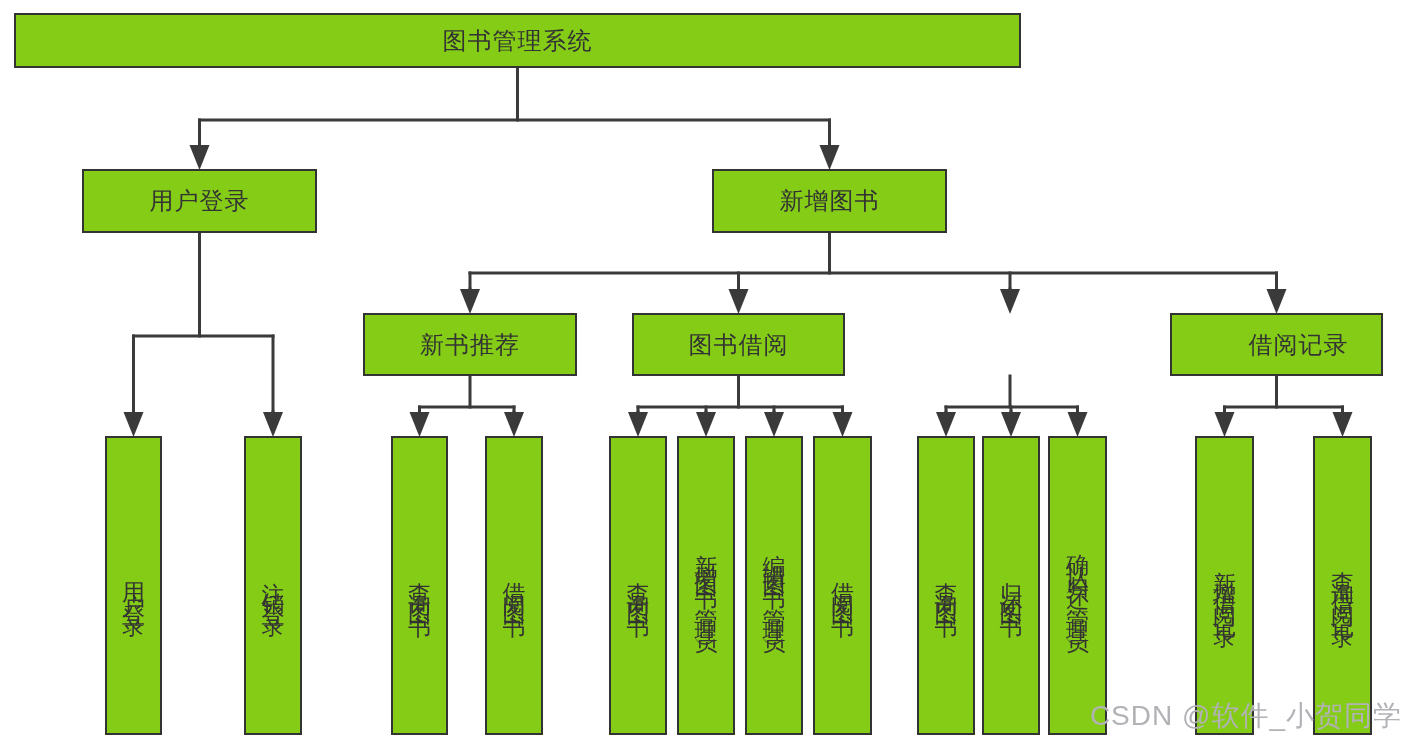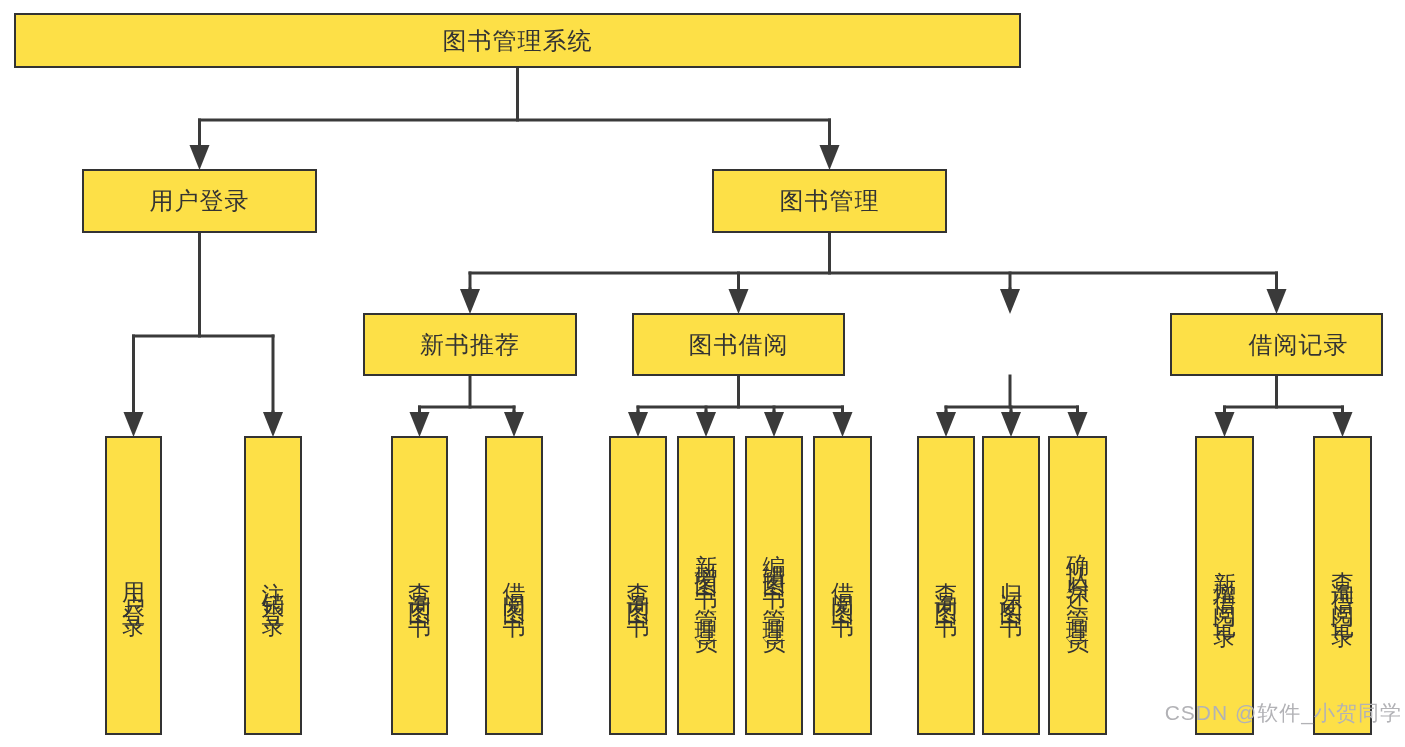--- a/index.html
+++ b/index.html
@@ -14,43 +14,43 @@
   #wires {
     position: absolute;
     left: 0; top: 0;
     width: 1405px; height: 747px;
     z-index: 1;
   }
   .node {
     position: absolute;
     box-sizing: border-box;
     border: 2.5px solid #333333;
-    background: #fde047;
+    background: #84cc16;
     color: #333333;
     display: flex;
     align-items: center;
     justify-content: center;
     z-index: 2;
     text-align: center;
   }
   .node.h { font-size: 24px; letter-spacing: 1px; }
   .node.root { font-size: 24px; letter-spacing: 1px; }
   .node.leaf {
     writing-mode: vertical-rl;
     text-orientation: mixed;
     font-size: 23px;
     letter-spacing: 11px;
     line-height: 1;
   }
   #watermark {
     position: absolute;
     right: 3px;
-    bottom: 20px;
+    bottom: 12px;
     z-index: 5;
-    font-size: 21px;
+    font-size: 28px;
     color: #b2b2b6;
     letter-spacing: 1px;
     white-space: nowrap;
   }
 </style>
 </head>
 <body>
 
 <div id="stage">
   <svg id="wires">
@@ -123,21 +123,21 @@
       <line x1="1224.5" y1="412" x2="1224.5" y2="421" stroke="#3a3a3a" stroke-width="3" stroke-linecap="square"></line>
       <polygon points="1214.5,412 1234.5,412 1224.5,437" fill="#3a3a3a"></polygon>
       <line x1="1342.5" y1="407" x2="1342.5" y2="416" stroke="#3a3a3a" stroke-width="3" stroke-linecap="square"></line>
       <line x1="1342.5" y1="412" x2="1342.5" y2="421" stroke="#3a3a3a" stroke-width="3" stroke-linecap="square"></line>
       <polygon points="1332.5,412 1352.5,412 1342.5,437" fill="#3a3a3a"></polygon>
     </svg>
 
   <div class="node root" style="left: 14px; top: 13px; width: 1007px; height: 55px;">图书管理系统</div>
 
   <div class="node h" style="left: 82px; top: 169px; width: 235px; height: 64px;">用户登录</div>
-  <div class="node h" style="left: 712px; top: 169px; width: 235px; height: 64px;">图书管理</div>
+  <div class="node h" style="left: 712px; top: 169px; width: 235px; height: 64px;">新增图书</div>
 
   <div class="node h" style="left: 363px; top: 313px; width: 214px; height: 63px;">新书推荐</div>
   <div class="node h" style="left: 632px; top: 313px; width: 213px; height: 63px;">图书借阅</div>
   <div class="node h" style="left: 1170px; top: 313px; width: 213px; height: 63px; padding-left: 44px;">借阅记录</div>
 
   <div class="node leaf" style="left: 105px; top: 436px; width: 57px; height: 299px;">用户登录</div>
   <div class="node leaf" style="left: 244px; top: 436px; width: 58px; height: 299px;">注销登录</div>
 
   <div class="node leaf" style="left: 391px; top: 436px; width: 57px; height: 299px;">查询图书</div>
   <div class="node leaf" style="left: 485px; top: 436px; width: 58px; height: 299px;">借阅图书</div>

